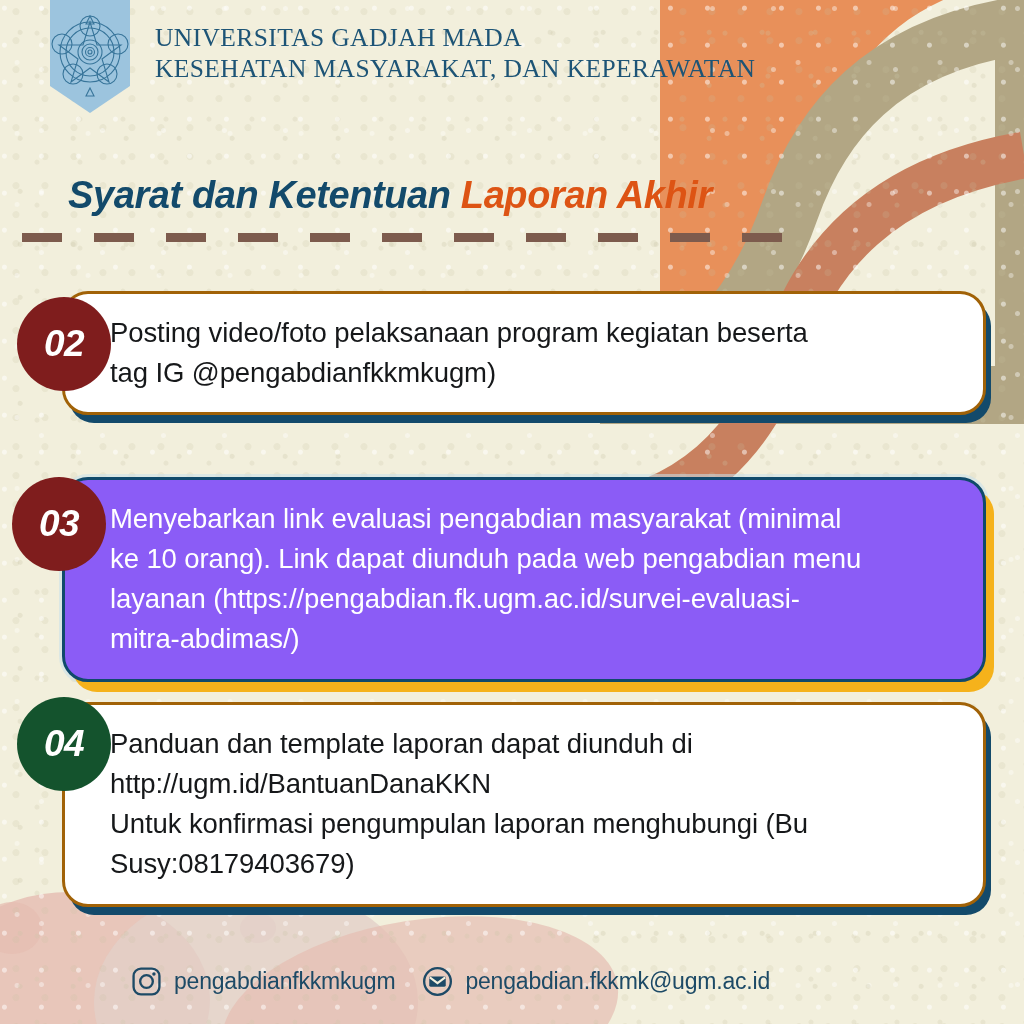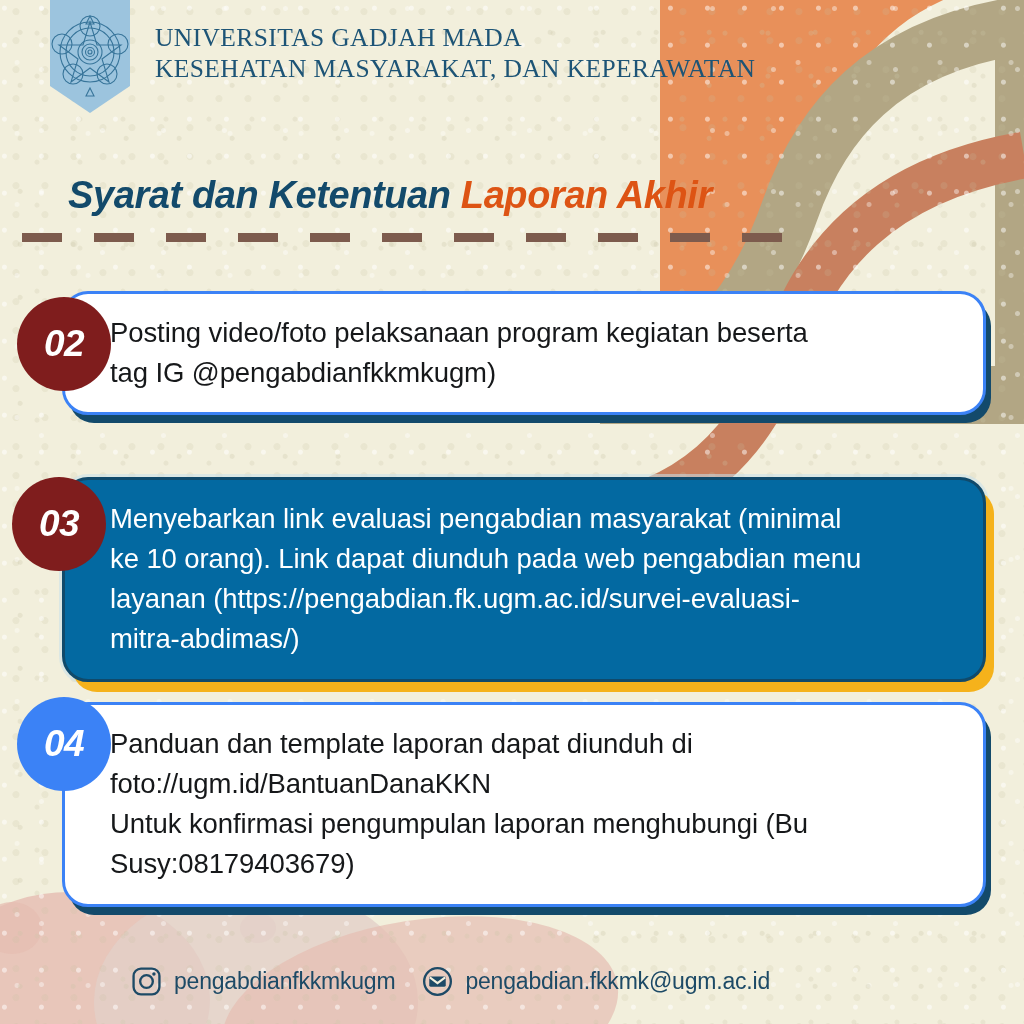--- a/index.html
+++ b/index.html
@@ -89,26 +89,26 @@
     position: absolute;
     left: 62px;
     width: 924px;
     border-radius: 26px;
     display: flex;
     align-items: flex-start;
   }
 
   .card-light {
     background: #ffffff;
-    border: 3px solid #3b82f6;
+    border: 3px solid #a16207;
     box-shadow: 6px 9px 0 -1px #134a6b;
   }
 
   .card-dark {
-    background: #0369a1;
+    background: #8b5cf6;
     border: 3px solid #104a6b;
     box-shadow: 9px 11px 0 -1px #f5b21b, 0 0 0 3px rgba(200,224,235,.55);
   }
 
   .card-text {
     font-size: 27.5px;
     line-height: 1.46;
     letter-spacing: -.1px;
     padding: 19px 24px 19px 45px;
     width: 100%;
@@ -229,26 +229,26 @@
           <span>layanan  (https://pengabdian.fk.ugm.ac.id/survei-evaluasi-</span>
           <span>mitra-abdimas/)</span>
         </div>
       </div>
       <div class="badge" style="background: #7f1d1d; top: 477px; left: 12px;">03</div>
     </div>
     <div class="card-wrap" style="top: 0px;">
       <div class="card card-light" style="top: 702px;">
         <div class="card-text">
           <span>Panduan dan template laporan dapat diunduh di</span>
-          <span>foto://ugm.id/BantuanDanaKKN</span>
+          <span>http://ugm.id/BantuanDanaKKN</span>
           <span>Untuk konfirmasi pengumpulan laporan menghubungi (Bu</span>
           <span>Susy:08179403679)</span>
         </div>
       </div>
-      <div class="badge" style="background: #3b82f6; top: 697px; left: 17px;">04</div>
+      <div class="badge" style="background: #14532d; top: 697px; left: 17px;">04</div>
     </div>
   </div>
 
 <div id="footer">
     <div class="contact-item">
       <span style="display: block;">
         <svg class="contact-icon" viewBox="0 0 24 24" fill="none" stroke="#1d4a66" stroke-width="1.7">
           <rect x="2.6" y="2.6" width="18.8" height="18.8" rx="5.4"></rect>
           <circle cx="12" cy="12" r="4.6"></circle>
           <circle cx="17.4" cy="6.6" r="1.25" fill="#1d4a66" stroke="none"></circle>

